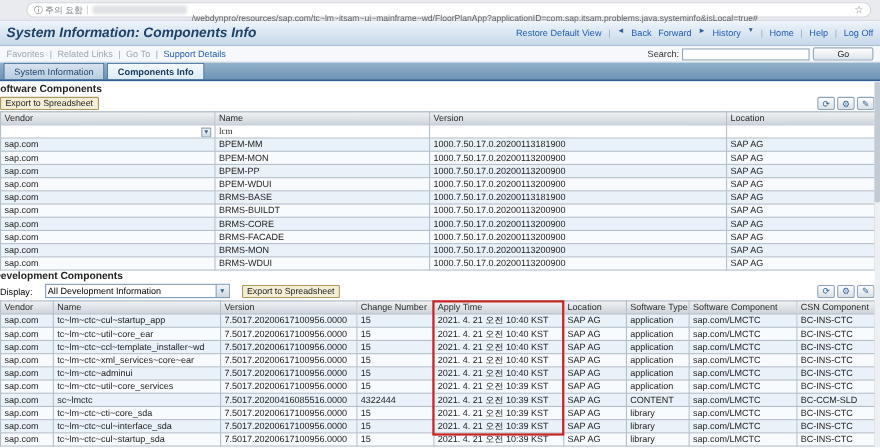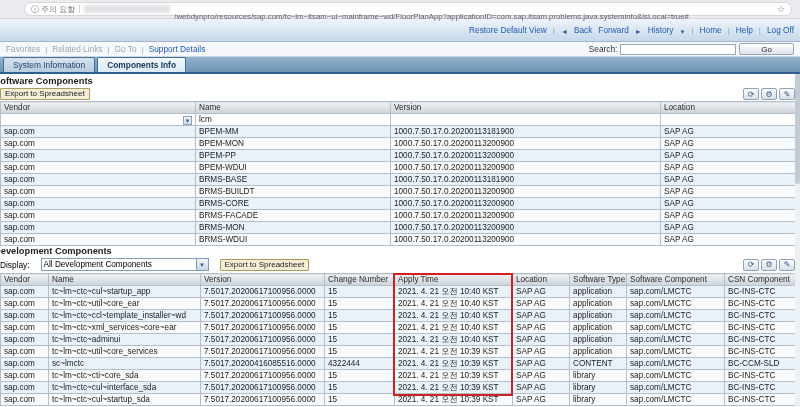--- a/index.html
+++ b/index.html
@@ -14,21 +14,21 @@
   .sec-chip { display:flex; align-items:center; gap:2px; color:#7a7f85; font-size:8px; flex:none; }
   .chip-div { width:1px; height:8px; background:#d5d7da; flex:none; }
   .blur-block { width:86px; height:8px; background:#dfe1e4; border-radius:2px; flex:none; filter:blur(1.5px); }
   .url { font-size:7.8px; color:#5f6368; white-space:nowrap; overflow:hidden; flex:1; min-width:0;margin-top:14px; }
   .star-ic { flex:none; font-size:9px; color:#70757a; }
 
   
   .titlebar { height:23px; background:linear-gradient(180deg,#eef4fa,#c6d8ea);
     border-bottom:1px solid #9fb6cd; display:flex; align-items:center; padding:0 6px; white-space:nowrap; }
   .pg-title { font-size:12.5px; font-weight:bold; font-style:italic; color:#1e4168; }
-  .tlinks { margin-left:auto; display:flex; align-items:flex-end; gap:6px; font-size:8.3px; }
+  .tlinks { margin-left:auto; display:flex; align-items:flex-start; gap:6px; font-size:8.3px; }
   .tlink { color:#1f5bb5; }
   .sepp::before { content:"|"; color:#90a6bc; font-size:8px; }
   .arr { font-size:7px; color:#2f5f91; }
   .dd { font-size:6px; color:#2f5f91; }
 
   
   .menubar { height:15px; background:#f6f8fb; border-bottom:1px solid #cdd9e4;
     display:flex; align-items:center; gap:5px; padding:0 6px; font-size:8.3px; white-space:nowrap; }
   .m-muted { color:#9aa7b4; }
   .m-link { color:#1f5bb5; }
@@ -54,21 +54,21 @@
     border:1px solid #ab9a5f; color:#222; border-radius:1px; }
   .icons { margin-left:auto; display:flex; gap:2px; }
   .ibtn { width:16px; height:12px; display:flex; align-items:center; justify-content:center;
     font-size:8px; color:#2f5f91; background:linear-gradient(#fdfdfe,#d9e0e7);
     border:1px solid #8ea3b8; border-radius:2px; }
 
   table { border-collapse:collapse; table-layout:fixed; width:795px; font-size:8.2px; color:#1c1c1c; }
   th,td { border:1px solid #b3bfca; padding:0 3px; height:11px; line-height:11px; text-align:left;
     overflow:hidden; white-space:nowrap; font-weight:normal; }
   thead tr.hd th { background:linear-gradient(#eff1f3,#ccd3da); height:12px; color:#2b2b2b; }
-  tr.filter td { background:#fff; height:12px; }
+  tr.filter td { background:#fff; height:12px;font-family:Liberation Serif, serif; }
   .combo-ic { float:right; font-size:6px; color:#44658c; background:linear-gradient(#f3f6f9,#cfdae4);
     border:1px solid #8ea3b8; width:9px; height:9px; line-height:8px; text-align:center; margin-top:1px; }
   tbody tr.even td { background:#e9f1f9; }
   tbody tr.odd td { background:#f8fbfe; }
 
   .disprow { display:flex; align-items:center; gap:11px; height:15px; padding-right:5px; font-size:8.3px; }
   .select { width:168px; height:13px; border:1px solid #7f9db9; background:#fff;
     display:flex; align-items:center; font-size:8.2px; padding-left:2px; }
   .sel-btn { margin-left:auto; width:12px; height:11px; background:linear-gradient(#f2f5f8,#ccd7e1);
     border-left:1px solid #7f9db9; font-size:6px; display:flex; align-items:center; justify-content:center; color:#2f5f91; }
@@ -90,20 +90,21 @@
       <span>주의 요함</span>
     </span>
     <span class="chip-div"></span>
     <span class="blur-block"></span>
     <span class="url">/webdynpro/resources/sap.com/tc~lm~itsam~ui~mainframe~wd/FloorPlanApp?applicationID=com.sap.itsam.problems.java.systeminfo&amp;isLocal=true#</span>
     <span class="star-ic">☆</span>
   </div>
 </div>
 
 <div class="titlebar">
+  <span class="pg-title">System Information: Components Info</span>
   <span class="tlinks">
     <span class="tlink">Restore Default View</span>
     <span class="sepp"></span>
     <span class="arr">◄</span>
     <span class="tlink">Back</span>
     <span class="tlink">Forward</span>
     <span class="arr">►</span>
     <span class="tlink">History</span>
     <span class="dd">▼</span>
     <span class="sepp"></span>
@@ -245,21 +246,21 @@
           <td>1000.7.50.17.0.20200113200900</td>
           <td>SAP AG</td>
         </tr>
       </tbody>
   </table>
 
   <div class="sec-title">Development Components</div>
   <div class="disprow">
     <span>Display:</span>
     <span class="select">
-      <span>All Development Components</span>
+      <span>All Development Information</span>
       <span class="sel-btn">▼</span>
     </span>
     <button class="export">Export to Spreadsheet</button>
     <span class="icons">
       <span class="ibtn">⟳</span>
       <span class="ibtn">⚙</span>
       <span class="ibtn">✎</span>
     </span>
   </div>
 

